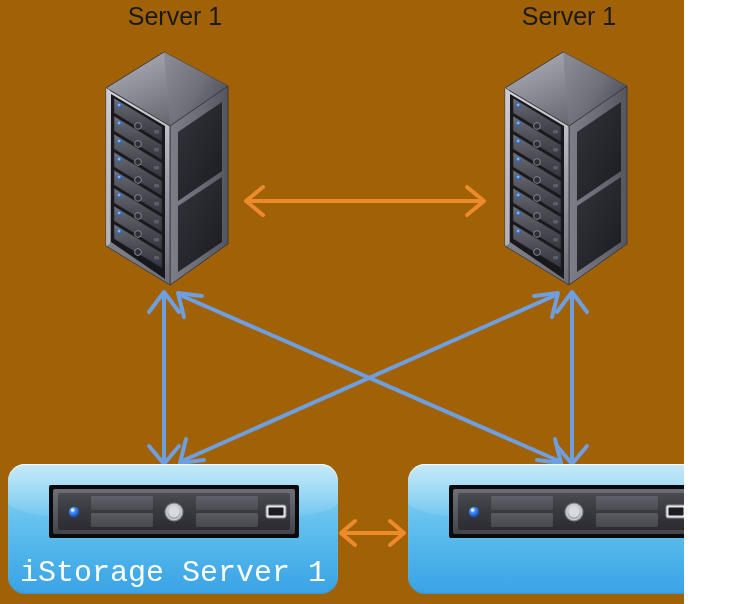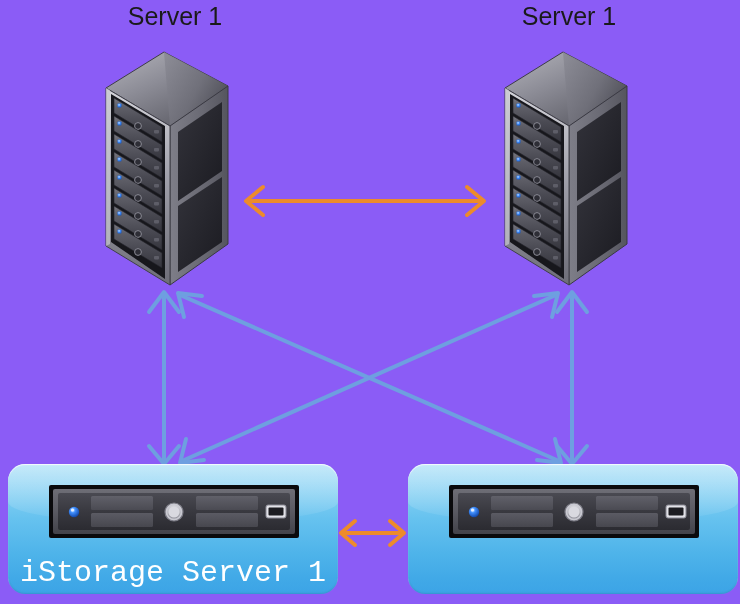--- a/index.html
+++ b/index.html
@@ -6,23 +6,23 @@
   html, body {
     margin: 0;
     padding: 0;
     background: #ffffff;
   }
   body {
     font-family: "Liberation Sans", sans-serif;
   }
   #diagram {
     position: relative;
-    width: 740px;
+    width: 684px;
     height: 604px;
-    background: #8b5cf6;
+    background: #a16207;
     overflow: hidden;
   }
 
   
   .node-label {
     position: absolute;
     font-family: "Liberation Sans", sans-serif;
     font-size: 25px;
     color: #1a1a1a;
     letter-spacing: 0px;

